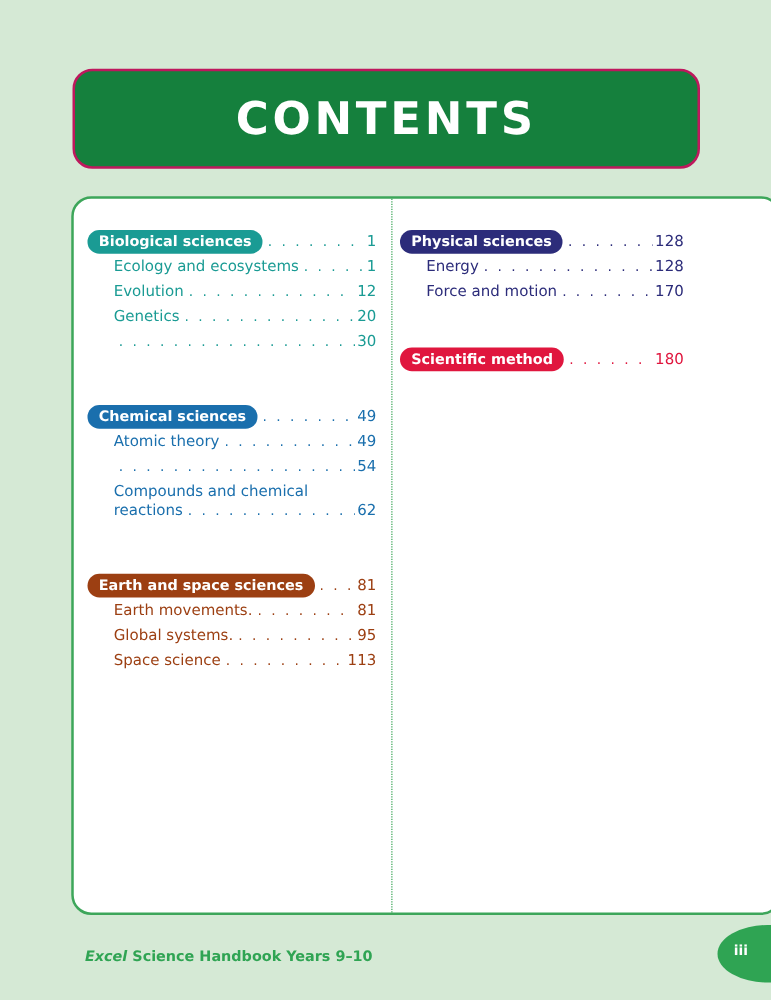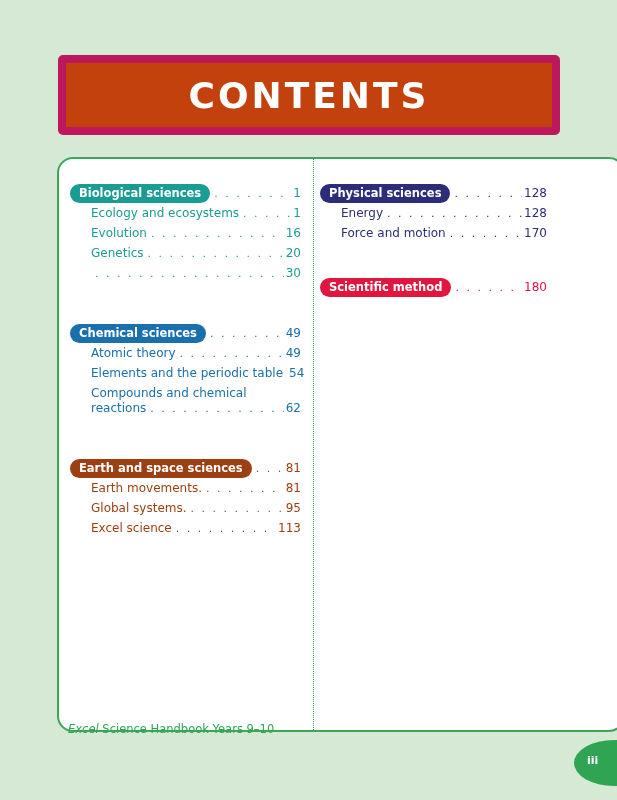--- a/index.html
+++ b/index.html
@@ -7,23 +7,23 @@
   body {
     background: #d5e9d5;
     font-family: "DejaVu Sans", sans-serif;
     position: relative;
     overflow: hidden;
   }
   .title-banner {
     position: absolute;
     left: 58px; top: 55px;
     width: 502px; height: 80px;
-    background: #c2410c;
-    border: 8px solid #be185d;
-    border-radius: 5px;
+    background: #15803d;
+    border: 2px solid #be185d;
+    border-radius: 16px;
     display: flex; align-items: center; justify-content: center;
   }
   .title-text {
     color: #ffffff;
     font-family: "DejaVu Sans", sans-serif;
     font-weight: bold;
     font-size: 36px;
     letter-spacing: 3px;
   }
   .contents-box {
@@ -76,23 +76,23 @@
     font-size: 12px;
     line-height: 15px;
     padding-left: 21px;
     margin-bottom: 5px;
   }
   .entry-label { white-space: nowrap; }
   .entry.wrap { flex-direction: column; align-items: stretch; }
   .entry .line2 { display: flex; align-items: flex-end; }
   .footer-text {
     position: absolute;
-    left: 68px; top: 722px;
+    left: 68px; top: 758px;
     font-size: 11.5px;
-    font-weight: normal;
+    font-weight: bold;
     color: #2fa453;
   }
   .footer-text .italic { font-style: italic; }
   .page-tab {
     position: absolute;
     left: 574px; top: 740px;
     width: 80px; height: 46px;
     background: #2fa453;
     border-radius: 50%;
     color: #fff;
@@ -120,21 +120,21 @@
         <span class="page">1</span>
       </div>
       <div class="entry">
         <span class="entry-label">Ecology and ecosystems</span>
         <span class="dots"></span>
         <span class="page">1</span>
       </div>
       <div class="entry">
         <span class="entry-label">Evolution</span>
         <span class="dots"></span>
-        <span class="page">16</span>
+        <span class="page">12</span>
       </div>
       <div class="entry">
         <span class="entry-label">Genetics</span>
         <span class="dots"></span>
         <span class="page">20</span>
       </div>
       <div class="entry">
         <span class="dots"></span>
         <span class="page">30</span>
       </div>
@@ -145,21 +145,20 @@
         <span class="pill" style="background:#1a6fad">Chemical sciences</span>
         <span class="dots"></span>
         <span class="page">49</span>
       </div>
       <div class="entry">
         <span class="entry-label">Atomic theory</span>
         <span class="dots"></span>
         <span class="page">49</span>
       </div>
       <div class="entry">
-        <span class="entry-label">Elements and the periodic table</span>
         <span class="dots"></span>
         <span class="page">54</span>
       </div>
       <div class="entry wrap">
         <span class="entry-label">Compounds and chemical</span>
         <div class="line2">
           <span class="entry-label">reactions</span>
           <span class="dots"></span>
           <span class="page">62</span>
         </div>
@@ -176,21 +175,21 @@
         <span class="entry-label">Earth movements.</span>
         <span class="dots"></span>
         <span class="page">81</span>
       </div>
       <div class="entry">
         <span class="entry-label">Global systems.</span>
         <span class="dots"></span>
         <span class="page">95</span>
       </div>
       <div class="entry">
-        <span class="entry-label">Excel science</span>
+        <span class="entry-label">Space science</span>
         <span class="dots"></span>
         <span class="page">113</span>
       </div>
     </div>
   </div>
 
   <div class="col col-right">
     <div class="section" style="color:#2c2c7a; margin-bottom:36px">
       <div class="section-head">
         <span class="pill" style="background:#2c2c7a">Physical sciences</span>

